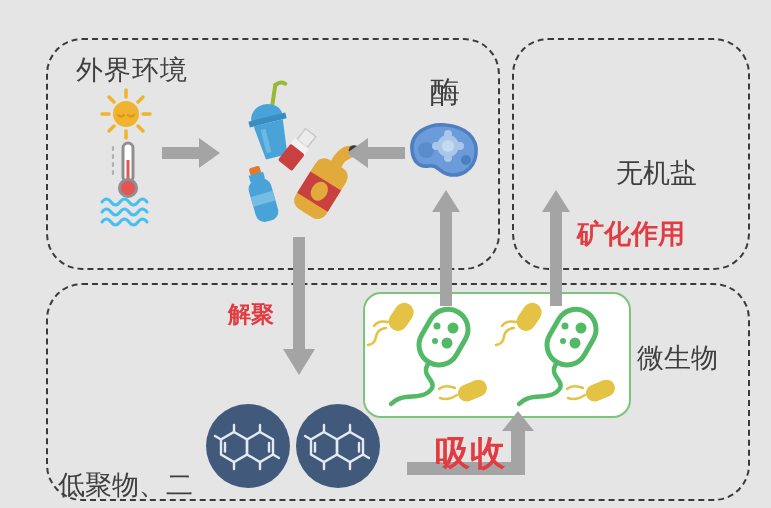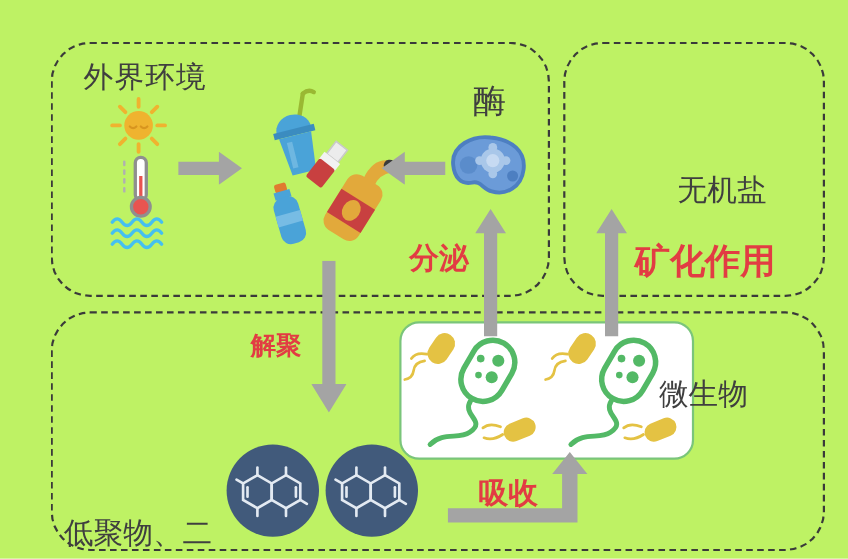--- a/index.html
+++ b/index.html
@@ -1,17 +1,17 @@
 <!DOCTYPE html>
 <html><head>
 <meta charset="utf-8">
 <style>
   html,body{margin:0;padding:0;background:#ffffff;}
   .stage{
-    position:relative;width:771px;height:508px;background:#bef264;overflow:hidden;
+    position:relative;width:771px;height:508px;background:#e5e5e5;overflow:hidden;
     font-family:"Liberation Serif","DejaVu Serif",serif;color:#3f3f3f;
   }
   .dash-box{
     position:absolute;border:2.5px dashed #3a3a3a;border-radius:36px;background:transparent;z-index:1;
   }
   .green-box{
     position:absolute;left:363px;top:292px;width:264px;height:122px;
     border:2.5px solid #7ac57a;border-radius:18px;background:#ffffff;z-index:2;
   }
   .lbl{position:absolute;white-space:pre;z-index:5;}
@@ -130,33 +130,32 @@
       <circle cx="62" cy="42" r="5" fill="#4d7fc1"></circle>
     </svg>
   </div>
 
   <div class="arrow" style="left:347px;top:138px;">
     <svg width="58" height="30" viewBox="0 0 58 30">
       <polygon points="58,9 21,9 21,0 0,15 21,30 21,21 58,21" fill="#a4a4a4"></polygon>
     </svg>
   </div>
 
-  <div class="lbl lbl-red" style="left:372px;top:217px;font-size:27px;">分泌</div>
   <div class="arrow" style="left:432px;top:190px;">
     <svg width="28" height="116" viewBox="0 0 28 116">
       <polygon points="14,0 28,22 20,22 20,116 8,116 8,22 0,22" fill="#a4a4a4"></polygon>
     </svg>
   </div>
 
 
   <div class="lbl lbl-dark multiline" style="left:616px;top:78px;font-size:27px;">
     <div>无机盐</div>
   </div>
 
-  <div class="lbl lbl-red" style="left:577px;top:216px;font-size:32px;">矿化作用</div>
+  <div class="lbl lbl-red" style="left:577px;top:216px;font-size:27px;">矿化作用</div>
   <div class="arrow" style="left:542px;top:190px;">
     <svg width="28" height="116" viewBox="0 0 28 116">
       <polygon points="14,0 28,22 20,22 20,116 8,116 8,22 0,22" fill="#a4a4a4"></polygon>
     </svg>
   </div>
 
   <div class="lbl lbl-red" style="left:228px;top:299px;font-size:23px;">解聚</div>
   <div class="arrow" style="left:283px;top:237px;">
     <svg width="32" height="138" viewBox="0 0 32 138">
       <polygon points="10,0 22,0 22,112 32,112 16,138 0,112 10,112" fill="#a4a4a4"></polygon>
@@ -225,22 +224,22 @@
           </g>
           <path d="M82,92 q-10,-4 -16,1" stroke="#e4c243" stroke-width="2.5" fill="none" stroke-linecap="round"></path>
           <path d="M84,99 q-9,6 -17,3" stroke="#e4c243" stroke-width="2.5" fill="none" stroke-linecap="round"></path>
         </g>
       </defs>
       <use href="#bact" x="8" y="2"></use>
       <use href="#bact" x="136" y="2"></use>
     </svg>
   </div>
 
-  <div class="lbl lbl-dark" style="left:599px;top:340px;font-size:27px;">微生物</div>
-
-  <div class="lbl lbl-red" style="left:435px;top:430px;font-size:27px;">吸收</div>
+  <div class="lbl lbl-dark" style="left:637px;top:340px;font-size:27px;">微生物</div>
+
+  <div class="lbl lbl-red" style="left:435px;top:430px;font-size:35px;">吸收</div>
   <div class="arrow" style="left:407px;top:411px;">
     <svg width="128" height="65" viewBox="0 0 128 65">
       <polygon points="0,51 104,51 104,20 95,20 111,0 127,20 118,20 118,64 0,64" fill="#a4a4a4"></polygon>
     </svg>
   </div>
 
 </div>
 
 </body></html>

